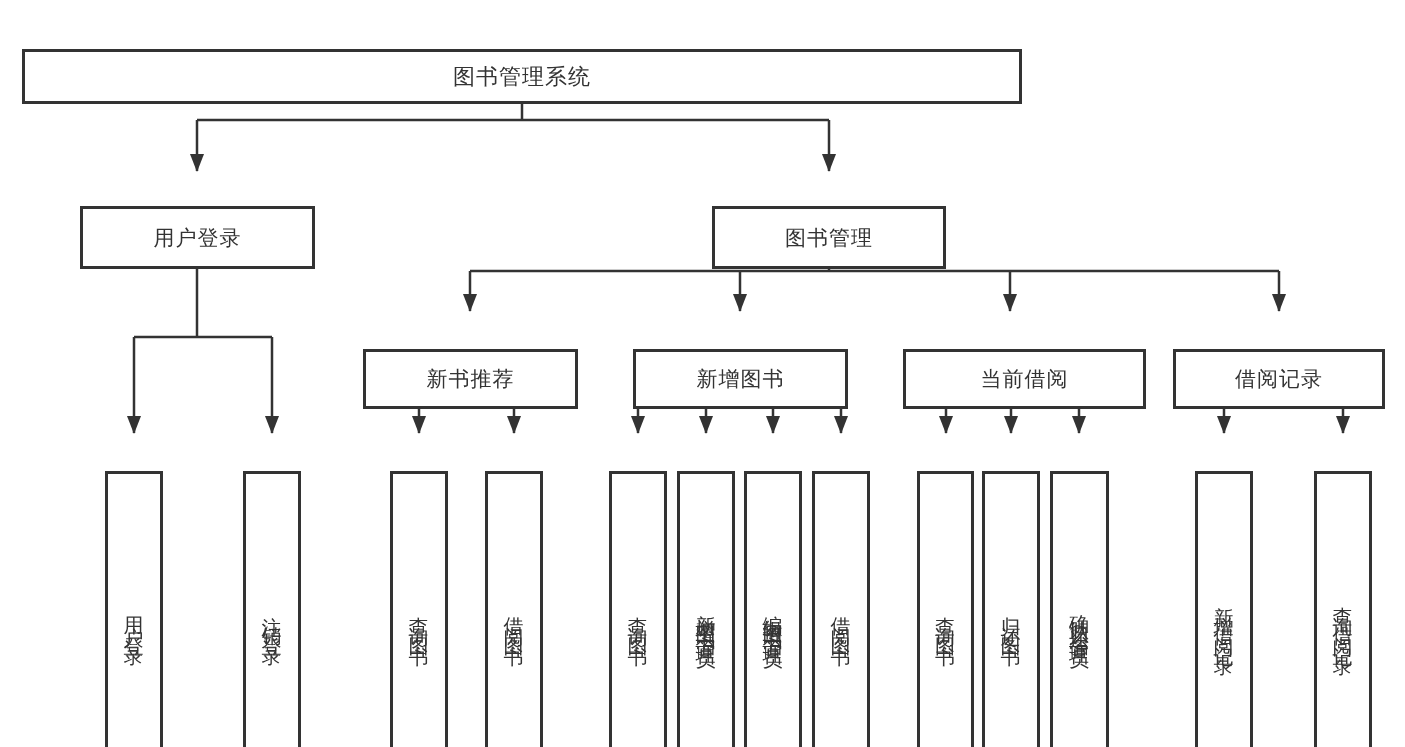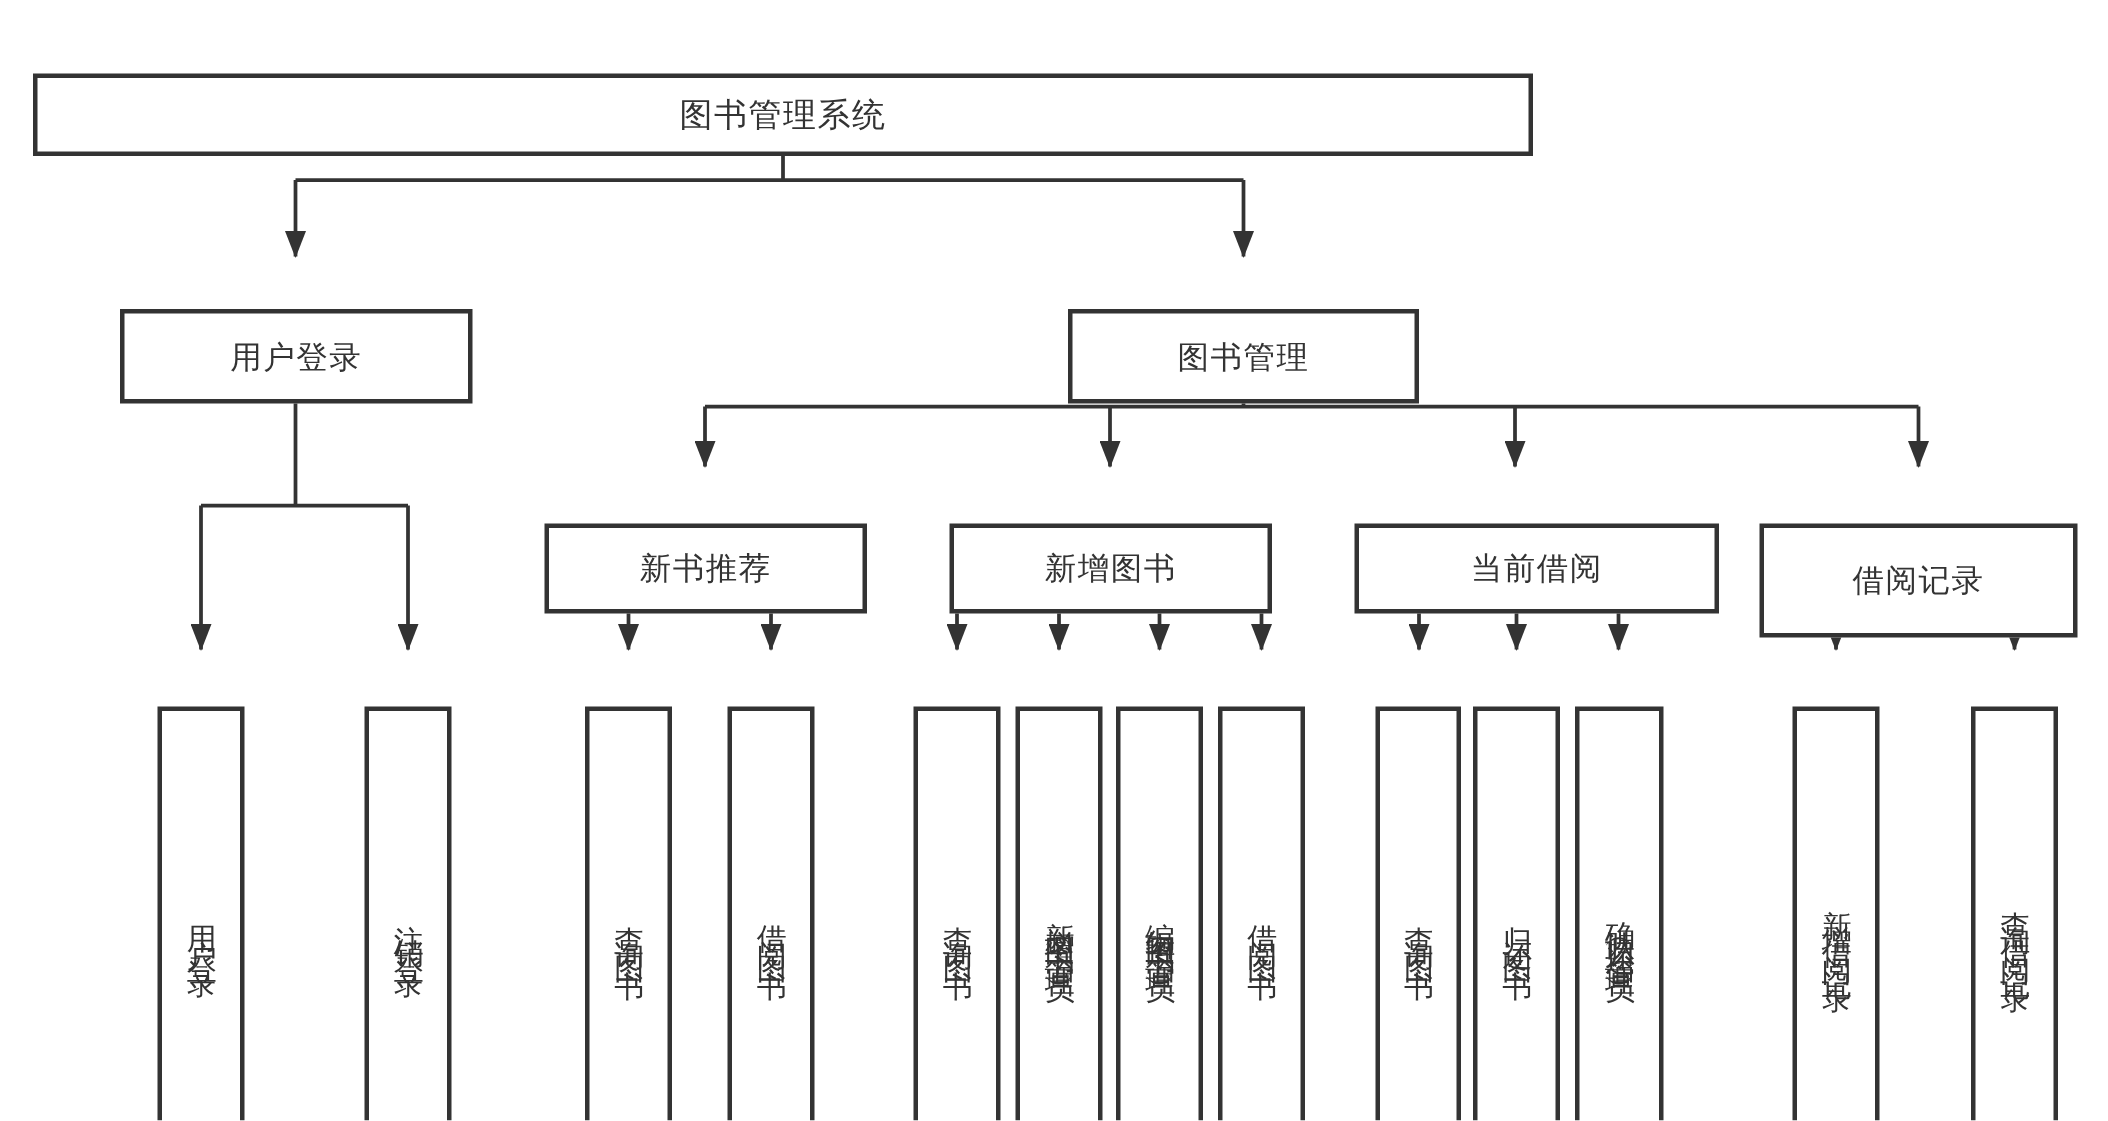--- a/index.html
+++ b/index.html
@@ -33,21 +33,21 @@
     z-index: 2;
     margin-top: 36px;
   }
   .hbox { font-size: 21px; letter-spacing: 1px; }
   .b-root { left: 22px; top: 13px; width: 1000px; height: 55px; font-size: 22px; }
   .b-login { left: 80px;  top: 170px; width: 235px; height: 63px; }
   .b-mgmt  { left: 712px; top: 170px; width: 234px; height: 63px; }
   .l3-1 { left: 363px;  top: 313px; width: 215px; height: 60px; }
   .l3-2 { left: 633px;  top: 313px; width: 215px; height: 60px; }
   .l3-3 { left: 903px;  top: 313px; width: 243px; height: 60px; }
-  .l3-4 { left: 1173px; top: 313px; width: 212px; height: 76px; }
+  .l3-4 { left: 1173px; top: 313px; width: 212px; height: 60px; }
   .leaf {
     top: 435px;
     height: 300px;
     width: 58px;
     writing-mode: vertical-rl;
     text-orientation: mixed;
     font-size: 20px;
     letter-spacing: 10px;
     line-height: 1;
   }

